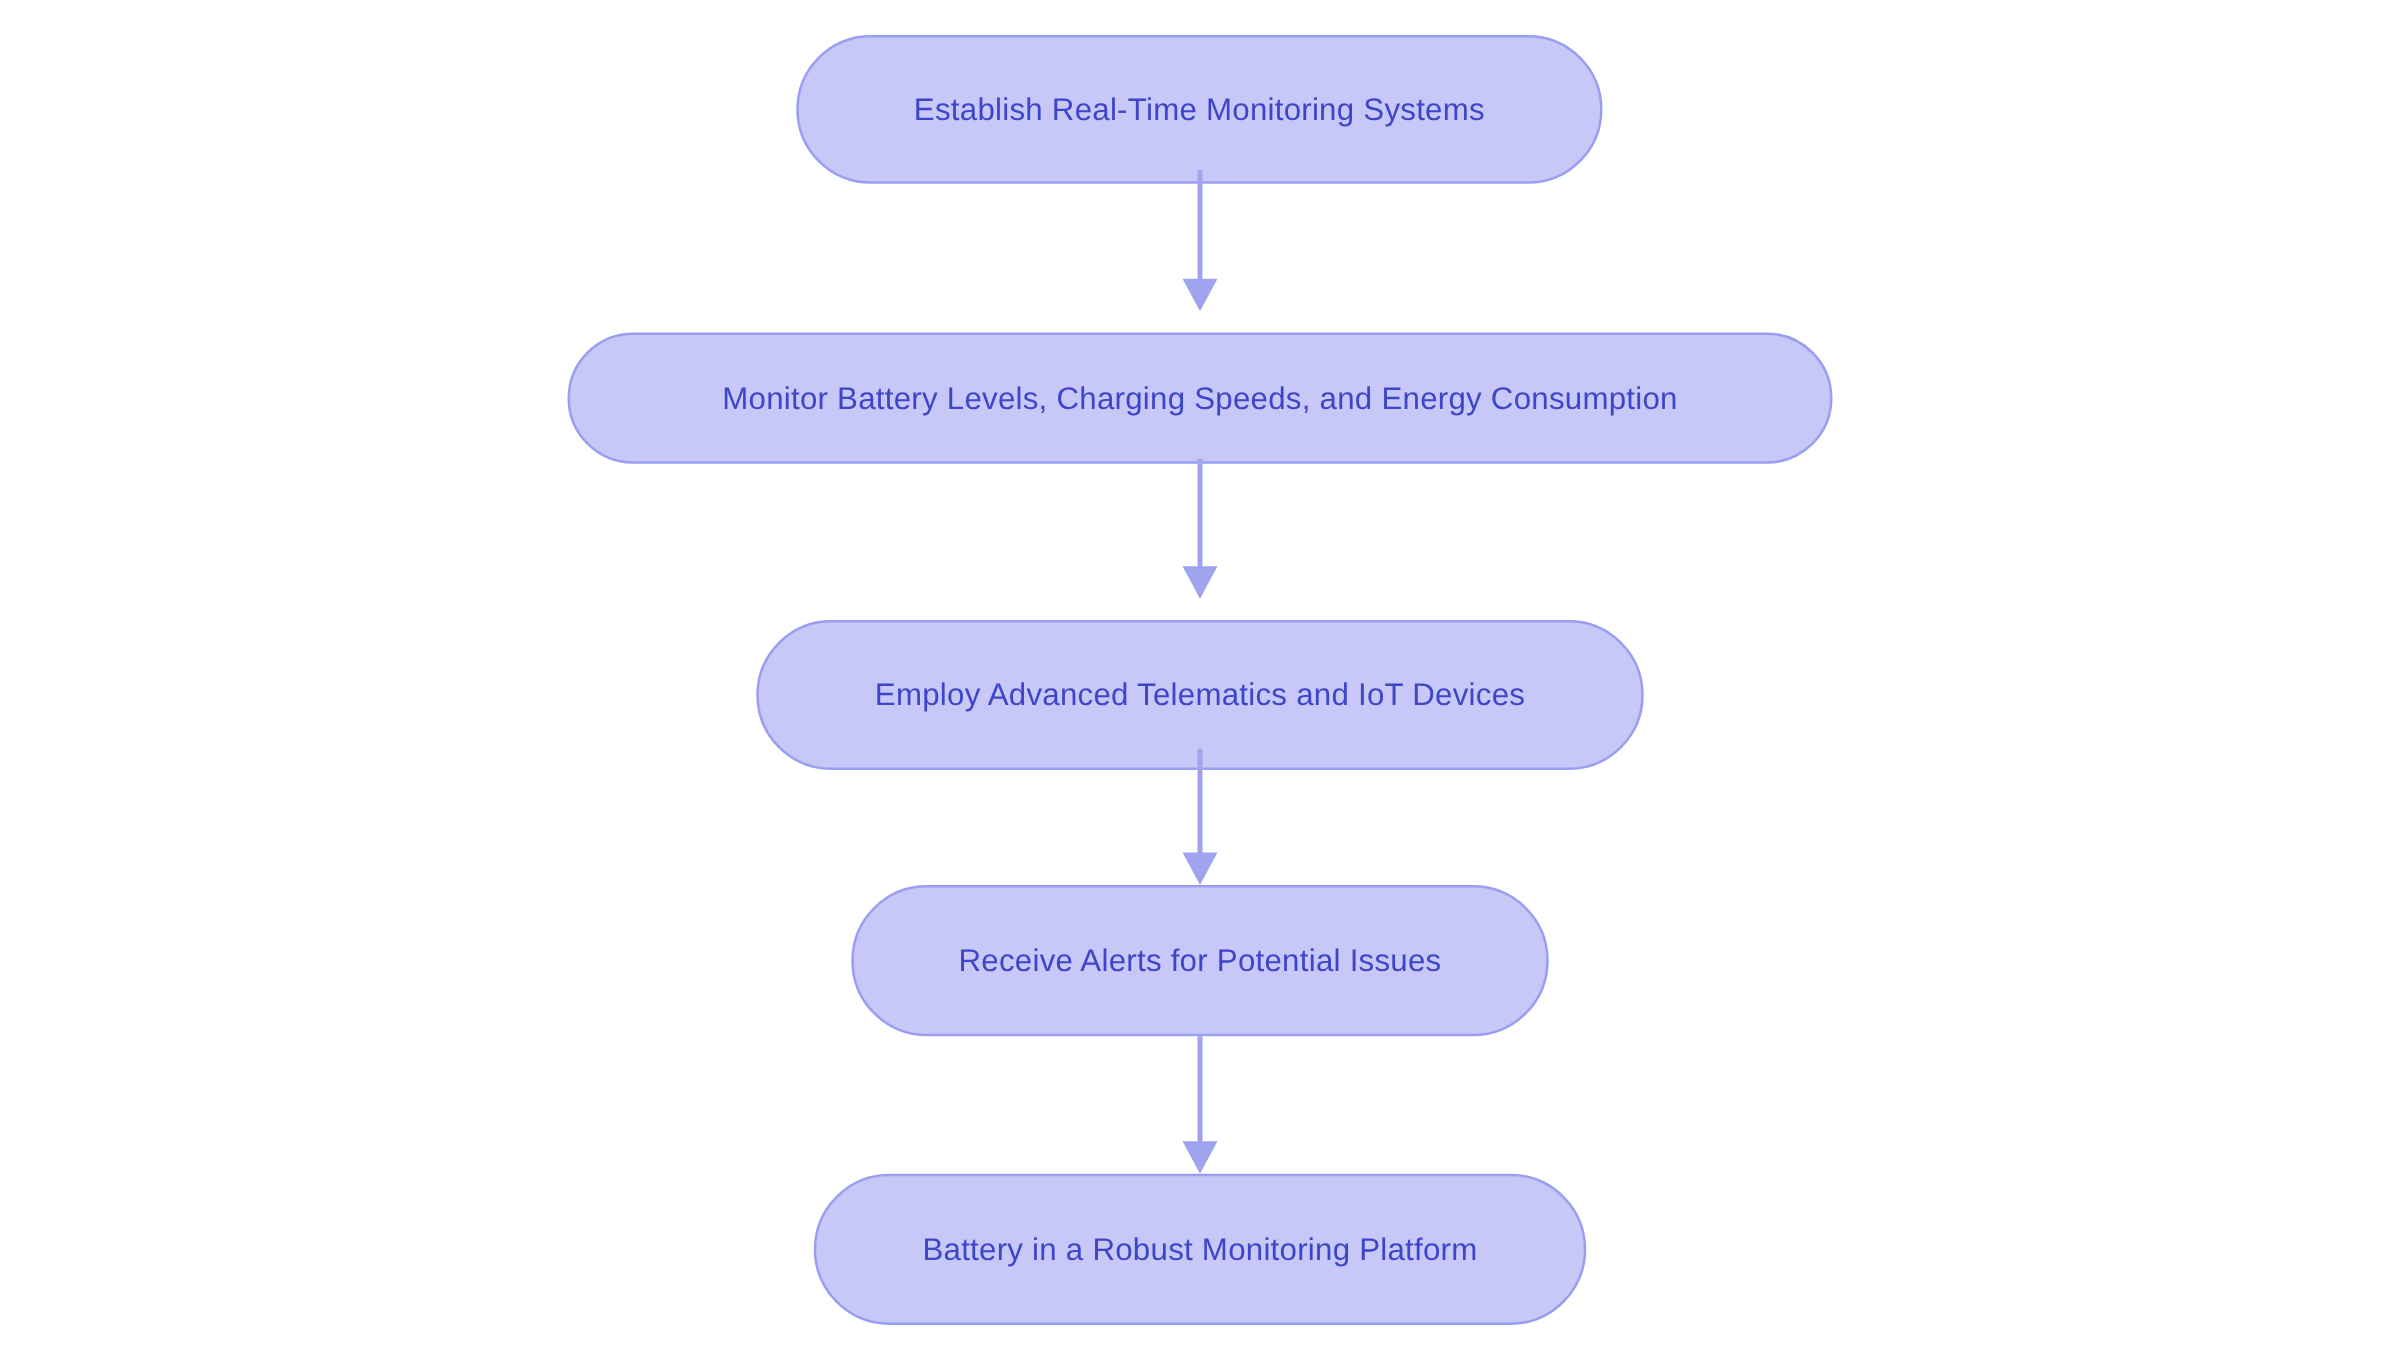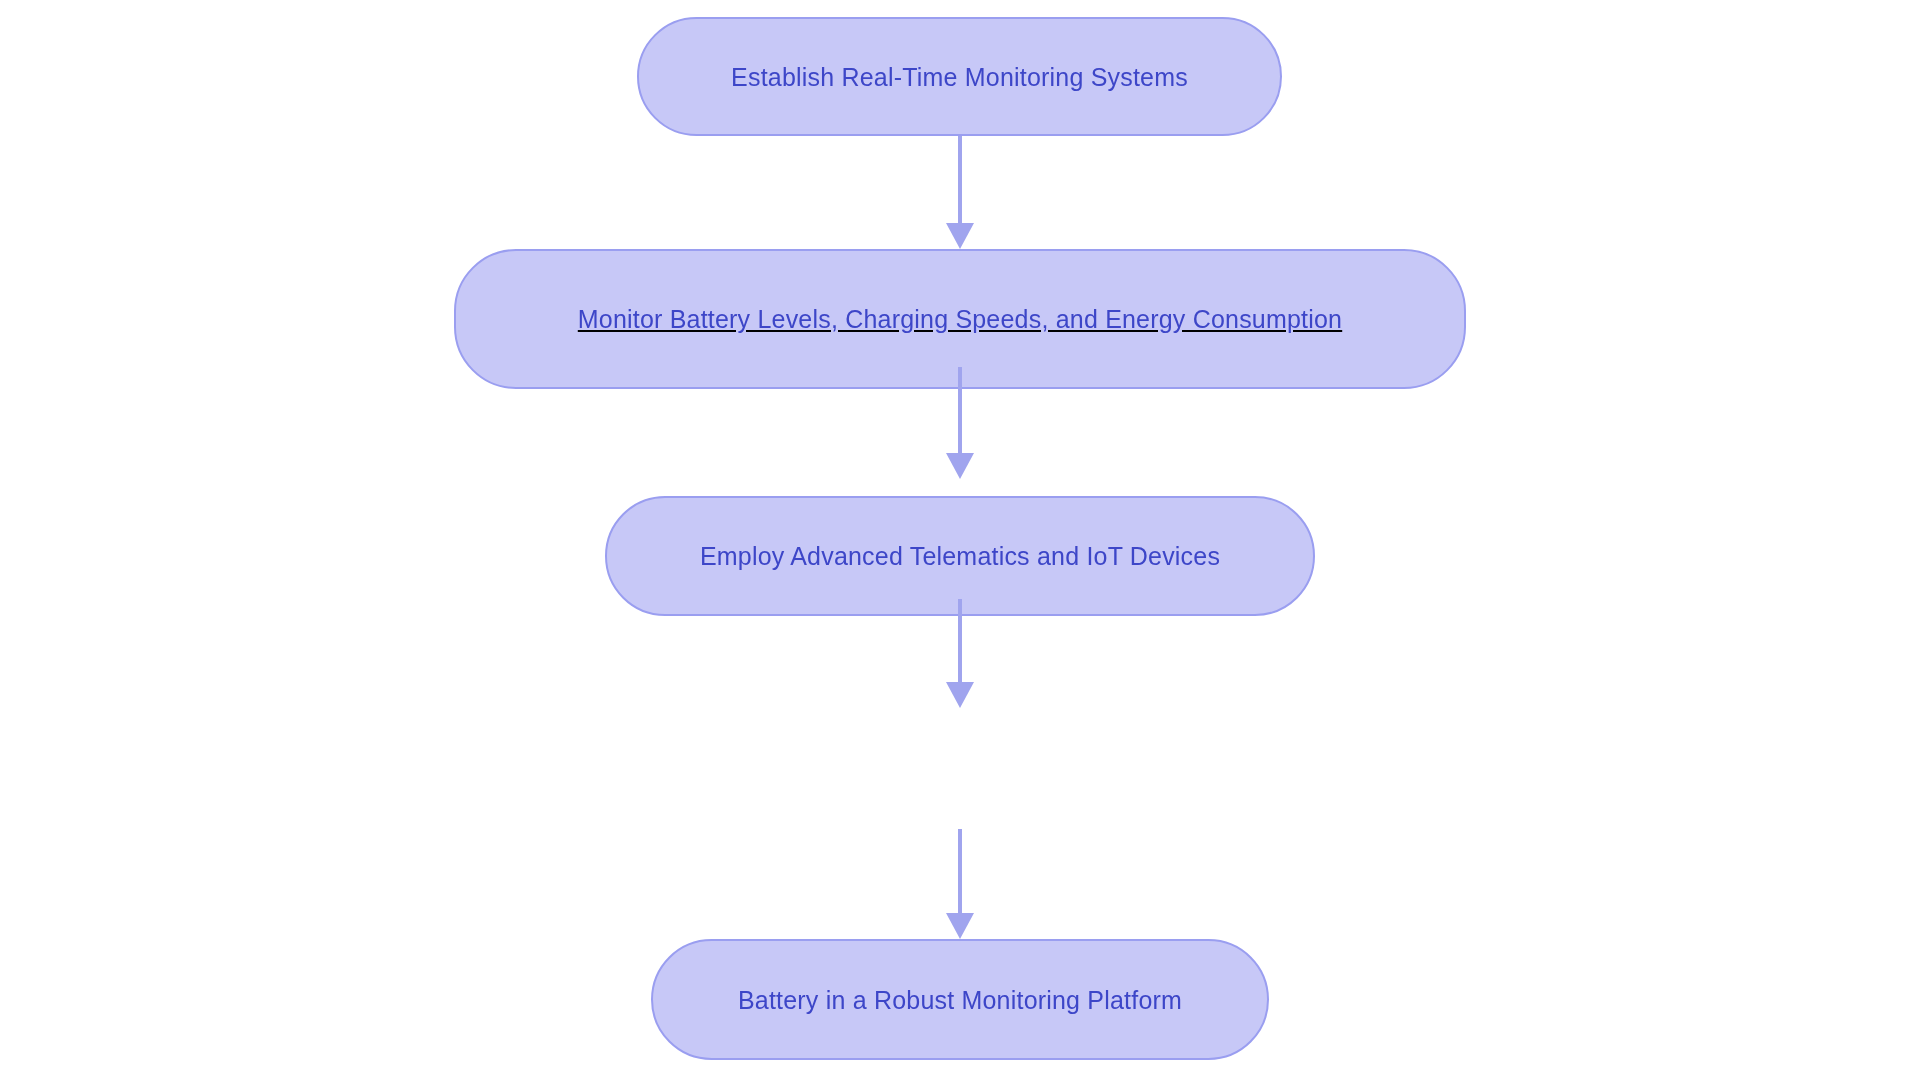--- a/index.html
+++ b/index.html
@@ -28,22 +28,22 @@
     text-align: center;
   }
   .node span {
     color: var(--node-text, #3d46c8);
     font-size: 25px;
     font-weight: 500;
     letter-spacing: 0.2px;
     line-height: 1.2;
     white-space: nowrap;
   }
-  .node1 { left: 637px;  top: 17px;  width: 645px;  height: 119px; }
-  .node2 { left: 454px;  top: 249px; width: 1012px; height: 140px; text-decoration: underline; }
+  .node1 { left: 637px;  top: 28px;  width: 645px;  height: 119px; }
+  .node2 { left: 454px;  top: 266px; width: 1012px; height: 105px; }
   .node3 { left: 605px;  top: 479px; width: 710px;  height: 120px; margin-top: 17px; }
   .node4 { left: 681px;  top: 708px; width: 558px;  height: 121px; }
   .node5 { left: 651px;  top: 939px; width: 618px;  height: 121px; }
   .arrow {
     position: absolute;
     left: 946px;
     width: 28px;
   }
   .arrow-line {
     position: absolute;
@@ -93,20 +93,23 @@
 
   <div class="node node3">
     <span>Employ Advanced Telematics and IoT Devices</span>
   </div>
 
   <div class="arrow arrow3">
     <div class="arrow-line"></div>
     <div class="arrow-head"></div>
   </div>
 
+  <div class="node node4">
+    <span>Receive Alerts for Potential Issues</span>
+  </div>
 
   <div class="arrow arrow4">
     <div class="arrow-line"></div>
     <div class="arrow-head"></div>
   </div>
 
   <div class="node node5">
     <span>Battery in a Robust Monitoring Platform</span>
   </div>
 

